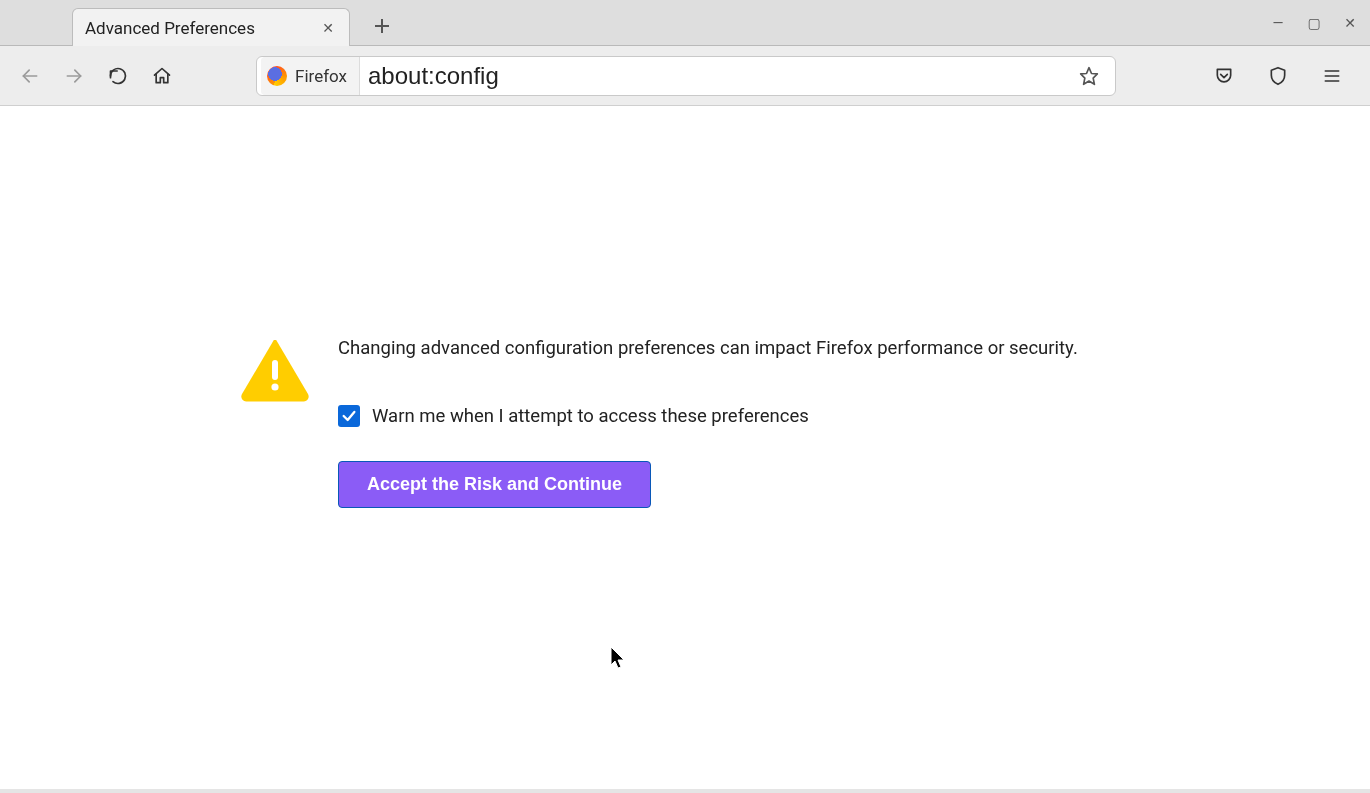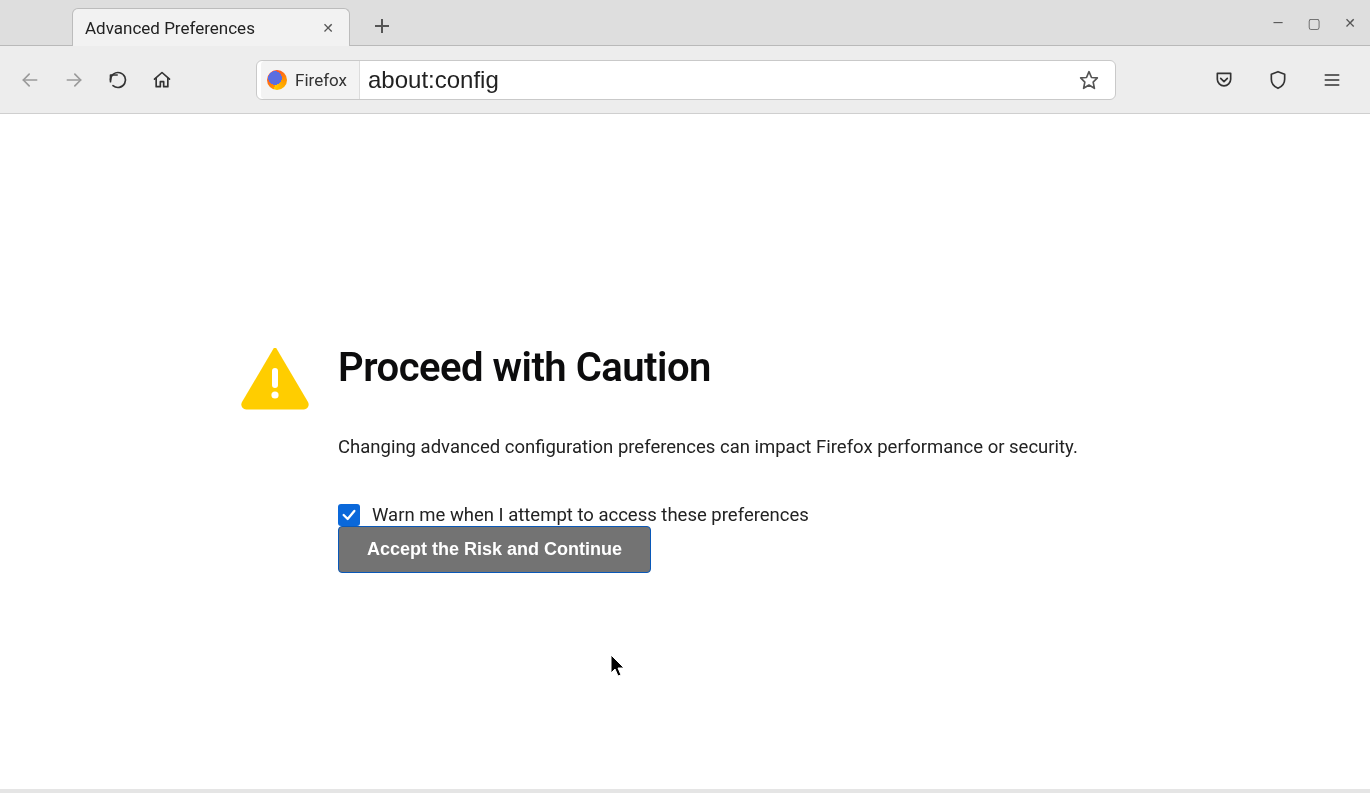--- a/index.html
+++ b/index.html
@@ -41,21 +41,21 @@
     color:#444; border-radius:4px;
   }
   .window-controls {
     position:absolute; right:8px; top:0; height:46px;
     display:flex; align-items:center; gap:12px; color:#555;
   }
   .window-controls span { width:24px; text-align:center; font-size:14px; }
 
   
   .toolbar {
-    height: 68px;
+    height: 60px;
     background: #ededed;
     border-bottom: 1px solid #cfcfcf;
     display:flex;
     align-items:center;
     padding: 0 12px;
     gap: 8px;
   }
   .tb-btn {
     width: 36px; height: 36px;
     display:flex; align-items:center; justify-content:center;
@@ -127,29 +127,29 @@
     color:#0c0c0d;
   }
   .warn-desc {
     font-size: 18.5px;
     color:#222;
     margin-bottom: 44px;
     line-height: 1.35;
   }
   .check-row {
     display:flex; align-items:center; gap:12px;
-    font-size: 18.5px; color:#222; 
+    font-size: 18.5px; color:#222; margin-bottom: 34px;
   }
   .checkbox {
     width:22px; height:22px; border-radius:3px;
     background:#0a68da; display:flex; align-items:center; justify-content:center;
   }
   .accept-btn {
     display:inline-flex; align-items:center; justify-content:center;
-    background:#737373; color:#fff; font-weight:700; font-size:18px;
+    background:#8b5cf6; color:#fff; font-weight:700; font-size:18px;
     padding: 12px 28px; border-radius:4px; border:1px solid #0958b8;
   }
 
   
   .cursor {
     position:absolute; left:610px; top:540px; pointer-events:none;
   }
 
   
   .bottom-strip {
@@ -242,21 +242,20 @@
 <div class="content">
   <div class="warning-wrap">
     <div class="warn-icon">
       <svg width="70" height="62" viewBox="0 0 70 62">
         <path d="M35 2 68 58a5 5 0 0 1-4.3 7.5H6.3A5 5 0 0 1 2 58L35 2z" fill="#ffcd00" transform="translate(0,-4)"></path>
         <rect x="32" y="20" width="6" height="20" rx="3" fill="#fff"></rect>
         <circle cx="35" cy="47" r="3.6" fill="#fff"></circle>
       </svg>
     </div>
     <div class="warn-body">
-      <h1 class="warn-title">Proceed with Caution</h1>
       <p class="warn-desc">Changing advanced configuration preferences can impact Firefox performance or security.</p>
       <label class="check-row">
         <span class="checkbox">
           <svg width="16" height="16" viewBox="0 0 24 24" fill="none" stroke="#fff" stroke-width="3.5" stroke-linecap="round" stroke-linejoin="round">
               <polyline points="4 12 10 18 20 6"></polyline>
             </svg>
         </span>
         <span>Warn me when I attempt to access these preferences</span>
       </label>
       <button class="accept-btn">Accept the Risk and Continue</button>

